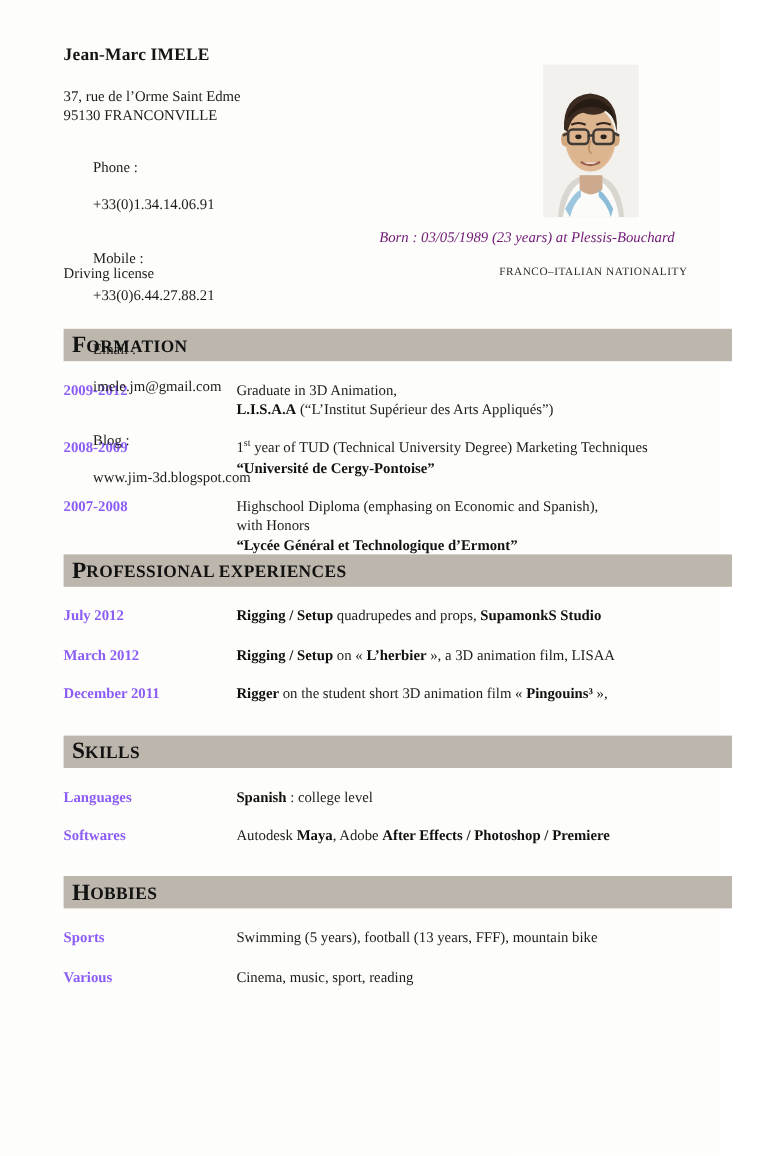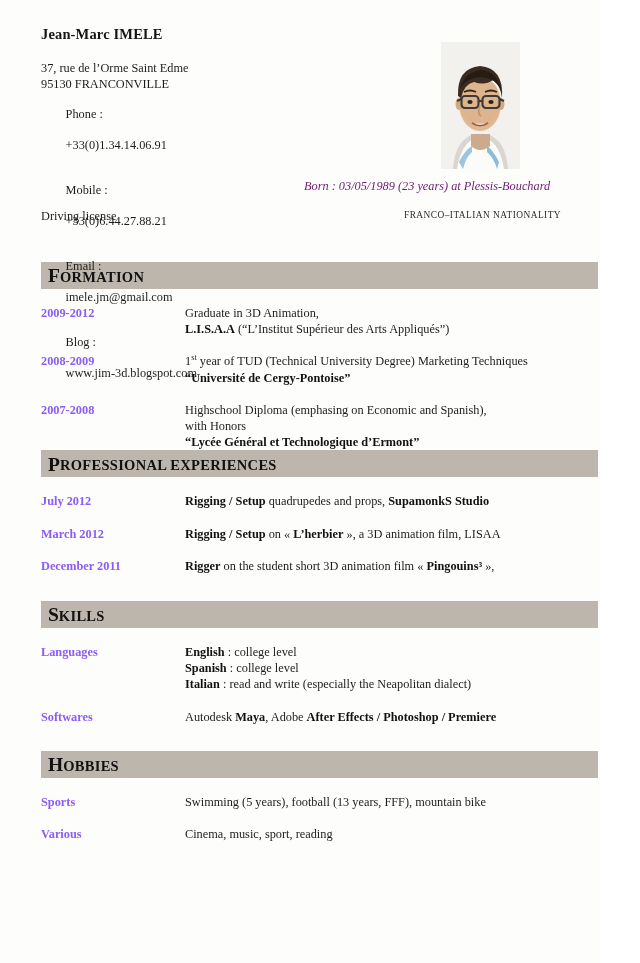--- a/index.html
+++ b/index.html
@@ -16,21 +16,21 @@
     position: relative;
     overflow: hidden;
   }
 
   .page {
     position: absolute;
     left: 0; top: 0;
     width: 600px;
     height: 963px;
     background: #fdfdfb;
-    padding: 4px;
+    padding: 16px;
   }
 
   
   .header {
     position: relative;
     padding: 22px 45px 0 37px;
     height: 232px;
   }
 
   .name {
@@ -38,20 +38,21 @@
     font-weight: bold;
     letter-spacing: 0.15px;
     color: #151515;
     margin-bottom: 18px;
   }
 
   .address-block {
     font-size: 12.3px;
     line-height: 15.5px;
     color: #1c1c1c;
+    margin-bottom: 13px;
   }
   .address-block .city { font-weight: normal; }
 
   .contact-block {
     font-size: 12.3px;
     line-height: 15.2px;
     color: #1c1c1c;
   }
   .contact-row { white-space: pre; }
 
@@ -294,23 +295,21 @@
         </div>
       </div>
       <div class="section-bar sec-skills">
         <span class="cap">S</span>
         <span class="rest">KILLS</span>
       </div>
       <div class="entries">
         <div class="row">
           <div class="term">Languages</div>
           <div class="desc">
-            <div><b>English</b><span> : college level</span></div>
             <div><b>Spanish</b><span> : college level</span></div>
-            <div><b>Italian</b><span> : read and write (especially the Neapolitan dialect)</span></div>
           </div>
         </div>
         <div class="row">
           <div class="term">Softwares</div>
           <div class="desc">
             <div><span>Autodesk </span><b>Maya</b><span>, Adobe </span><b>After Effects / Photoshop / Premiere</b></div>
           </div>
         </div>
       </div>
       <div class="section-bar sec-hobbies">

